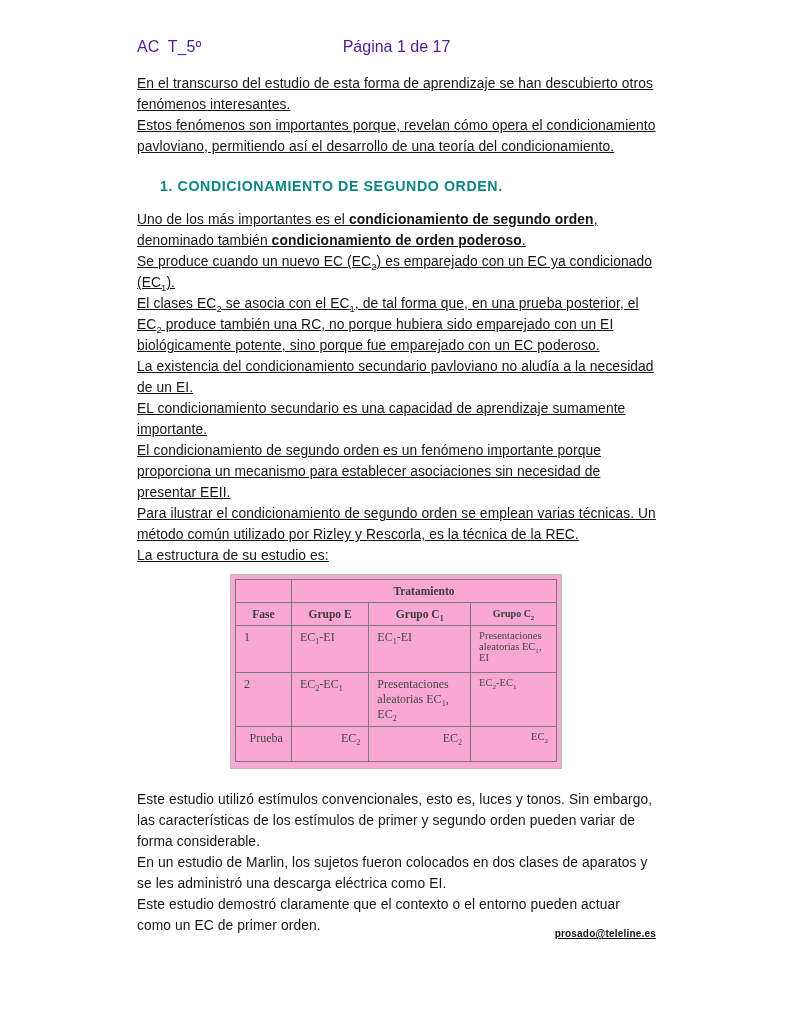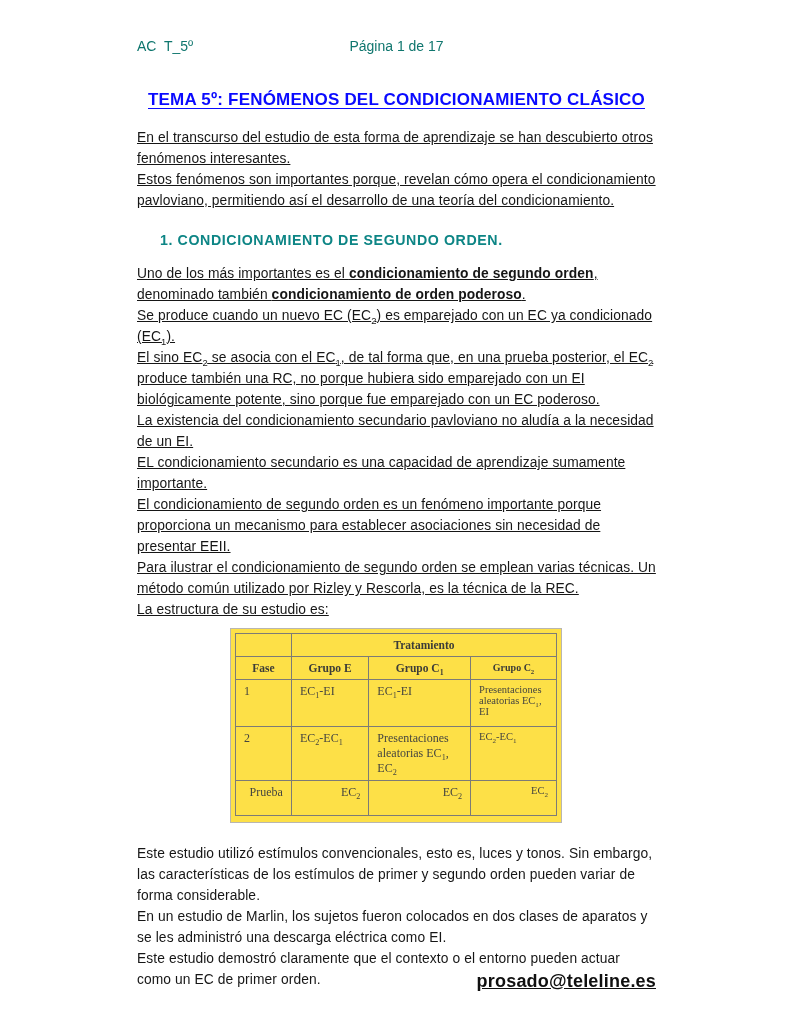--- a/index.html
+++ b/index.html
@@ -10,22 +10,22 @@
     background: #ffffff;
     box-sizing: border-box;
     padding: 38px 135px 0 137px;
     overflow: hidden;
     font-family: "Liberation Sans", "DejaVu Sans", sans-serif;
     color: #161616;
   }
   .header {
     position: relative;
     height: 18px;
-    font-size: 14px;
-    color: #0f766e;
+    font-size: 16px;
+    color: #4c1d95;
   }
   .header-left { position: absolute; left: 0; top: 0; white-space: pre; }
   .header-center { position: absolute; left: 50%; transform: translateX(-50%); top: 0; }
   .doc-title {
     margin: 34px 0 0 0;
     text-align: center;
     font-size: 17px;
     font-weight: bold;
     letter-spacing: 0.2px;
     color: #0a0aff;
@@ -46,21 +46,21 @@
     padding-left: 23px;
     font-size: 14.2px;
     font-weight: bold;
     letter-spacing: 0.6px;
     color: #0d8585;
   }
   .table-figure {
     margin: 8px 0 0 93px;
     width: 332px;
     box-sizing: border-box;
-    background: #fde047;
+    background: #f9a8d4;
     border: 1px solid #b9b6b0;
     padding: 4px 4px 6px 4px;
   }
   table.study-table {
     width: 100%;
     border-collapse: collapse;
     font-family: "Liberation Serif", "DejaVu Serif", serif;
     color: #454540;
   }
   table.study-table td {
@@ -83,55 +83,54 @@
   table.study-table col.c-e { width: 78px; }
   table.study-table col.c-c1 { width: 102px; }
   table.study-table col.c-c2 { width: 86px; }
   table.study-table td.cell-small { font-size: 10.5px; }
   table.study-table tr.r1 td { height: 38px; }
   table.study-table tr.r2 td { height: 36px; }
   table.study-table tr.r3 td { height: 26px; text-align: right; }
   .closing-block { margin-top: 20px; }
   .footer {
     position: absolute;
-    top: 971px;
+    top: 928px;
     right: 135px;
-    font-size: 18px;
+    font-size: 10px;
   }
   .footer a {
     color: #101010;
     font-weight: bold;
     letter-spacing: 0.2px;
     text-decoration: underline;
     cursor: pointer;
   }
 </style>
 </head>
 <body>
 
 <div class="page">
 
   <div class="header">
     <span class="header-left">AC  T_5º</span>
     <span class="header-center">Página 1 de 17</span>
   </div>
 
-  <h1 class="doc-title">TEMA 5º: FENÓMENOS DEL CONDICIONAMIENTO CLÁSICO</h1>
 
   <div class="body-block">
     <p><span>En el transcurso del estudio de esta forma de aprendizaje se han descubierto otros fenómenos interesantes.</span></p>
     <p><span>Estos fenómenos son importantes porque, revelan cómo opera el condicionamiento pavloviano, permitiendo así el desarrollo de una teoría del condicionamiento.</span></p>
   </div>
 
   <h2 class="section-heading">1. CONDICIONAMIENTO DE SEGUNDO ORDEN.</h2>
 
   <div class="body-block" style="margin-top:14px;">
     <p><span>Uno de los más importantes es el </span><span class="b">condicionamiento de segundo orden</span><span>, denominado también </span><span class="b">condicionamiento de orden poderoso</span><span>.</span></p>
     <p><span>Se produce cuando un nuevo EC (EC</span><sub>2</sub><span>) es emparejado con un EC ya condicionado (EC</span><sub>1</sub><span>).</span></p>
-    <p><span>El sino EC</span><sub>2</sub><span> se asocia con el EC</span><sub>1</sub><span>, de tal forma que, en una prueba posterior, el EC</span><sub>2</sub><span> produce también una RC, no porque hubiera sido emparejado con un EI biológicamente potente, sino porque fue emparejado con un EC poderoso.</span></p>
+    <p><span>El clases EC</span><sub>2</sub><span> se asocia con el EC</span><sub>1</sub><span>, de tal forma que, en una prueba posterior, el EC</span><sub>2</sub><span> produce también una RC, no porque hubiera sido emparejado con un EI biológicamente potente, sino porque fue emparejado con un EC poderoso.</span></p>
     <p><span>La existencia del condicionamiento secundario pavloviano no aludía a la necesidad de un EI.</span></p>
     <p><span>EL condicionamiento secundario es una capacidad de aprendizaje sumamente importante.</span></p>
     <p><span>El condicionamiento de segundo orden es un fenómeno importante porque proporciona un mecanismo para establecer asociaciones sin necesidad de presentar EEII.</span></p>
     <p><span>Para ilustrar el condicionamiento de segundo orden se emplean varias técnicas. Un método común utilizado por Rizley y Rescorla, es la técnica de la REC.</span></p>
     <p><span>La estructura de su estudio es:</span></p>
   </div>
 
   <div class="table-figure">
     <table class="study-table">
       <colgroup>

